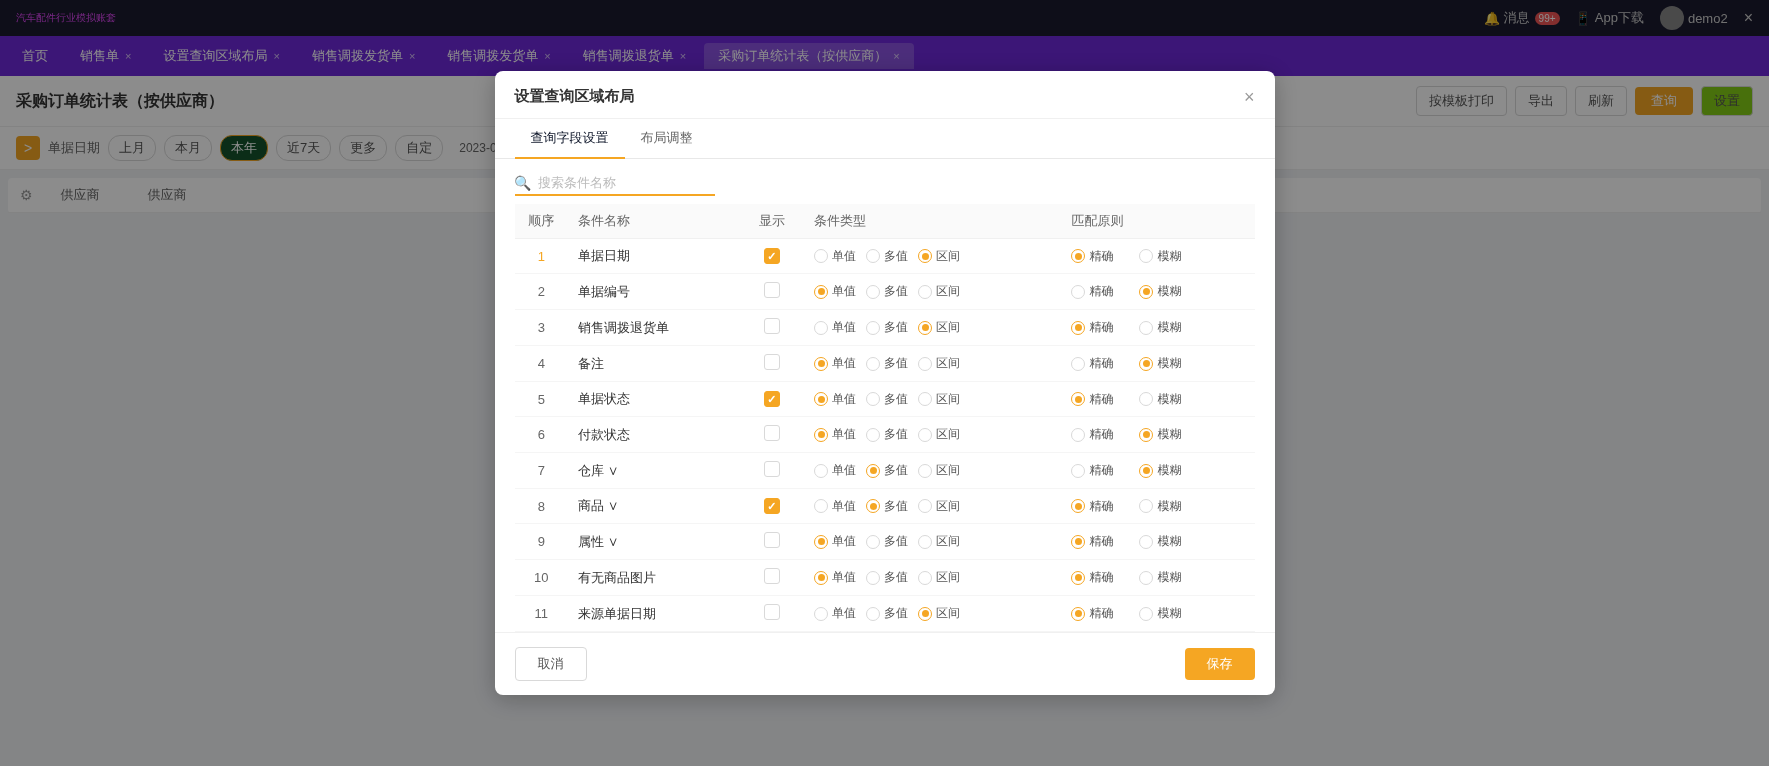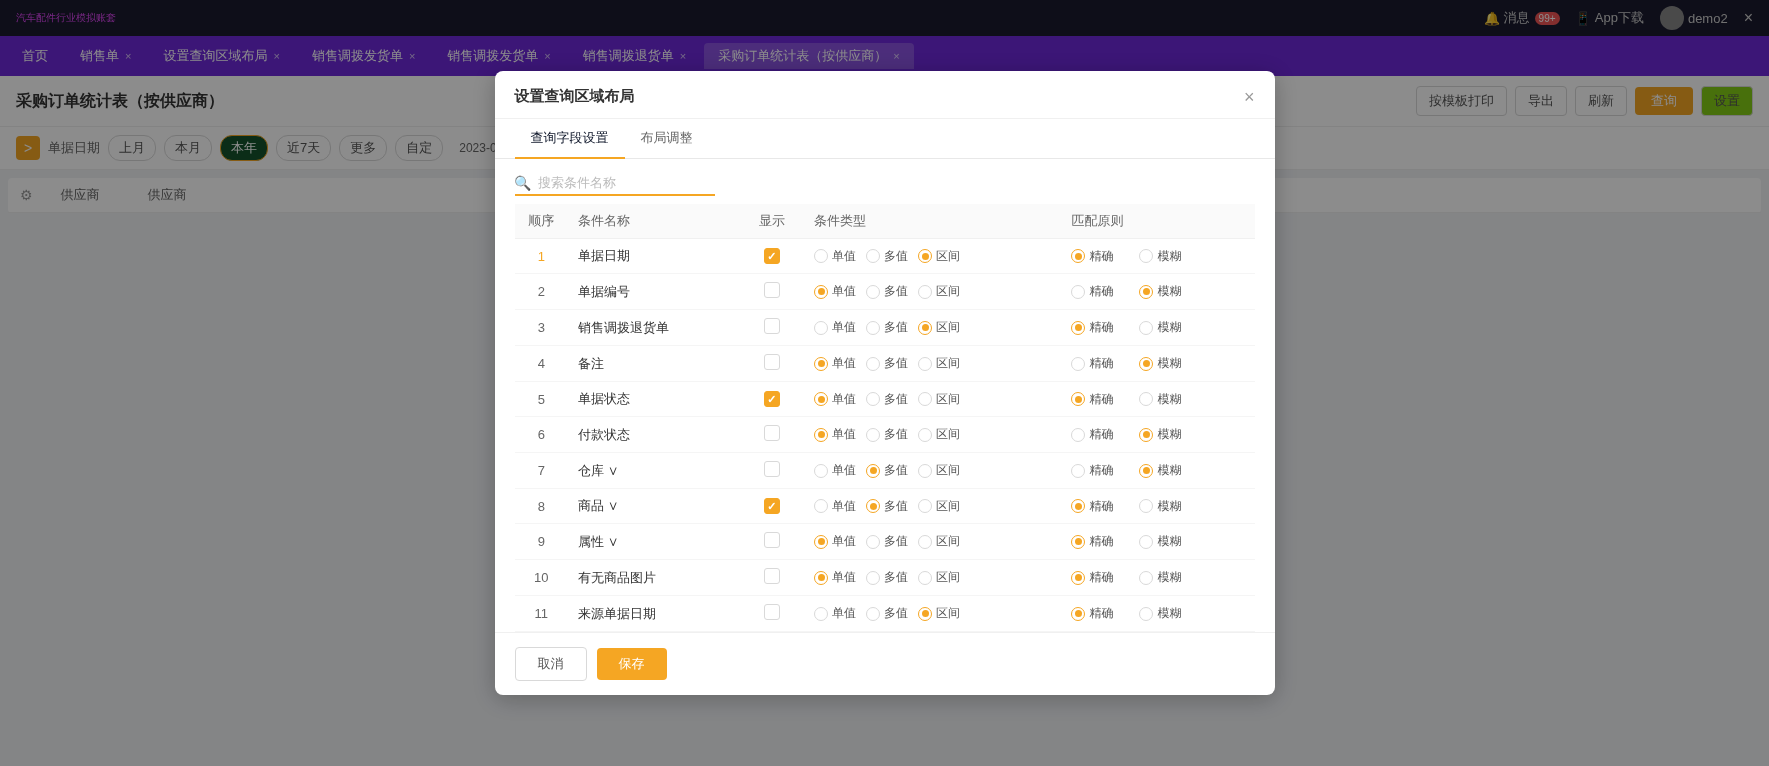--- a/index.html
+++ b/index.html
@@ -285,21 +285,21 @@
       display: flex;
       gap: 26px;
       align-items: center;
     }
 
     
     .dialog-footer {
       padding: 14px 20px;
       display: flex;
       align-items: center;
-      justify-content: flex-start;
+      justify-content: space-between;
       gap: 10px;
       border-top: 1px solid #f0f0f0;
     }
     .btn-cancel {
       padding: 7px 22px;
       border: 1px solid #d9d9d9;
       background: #fff;
       border-radius: 4px;
       cursor: pointer;
       font-size: 13px;

